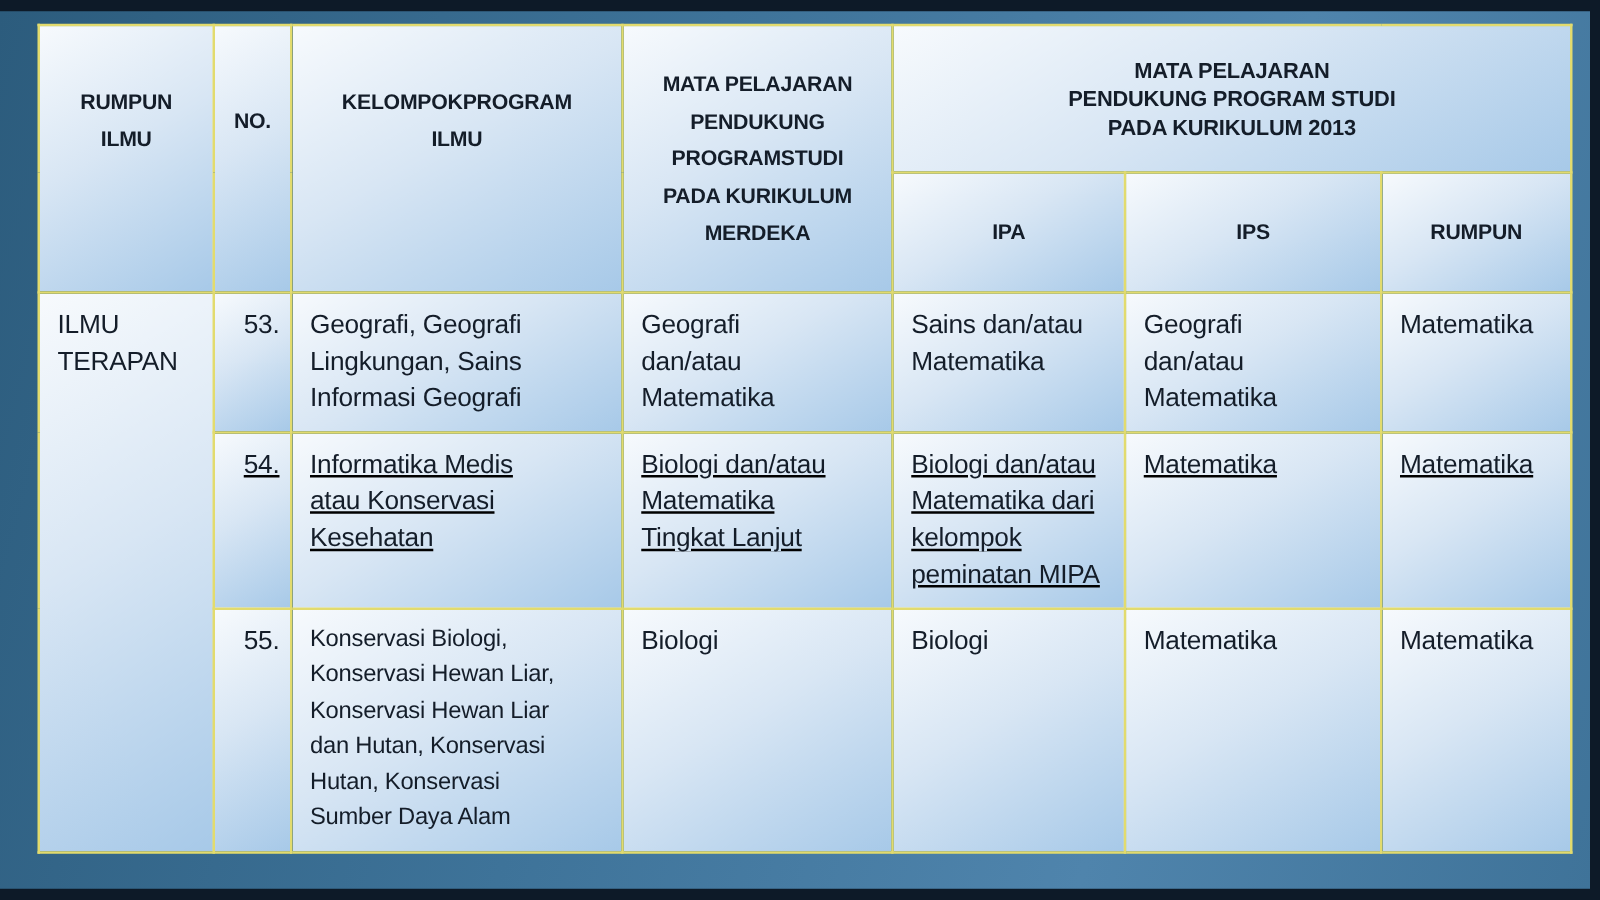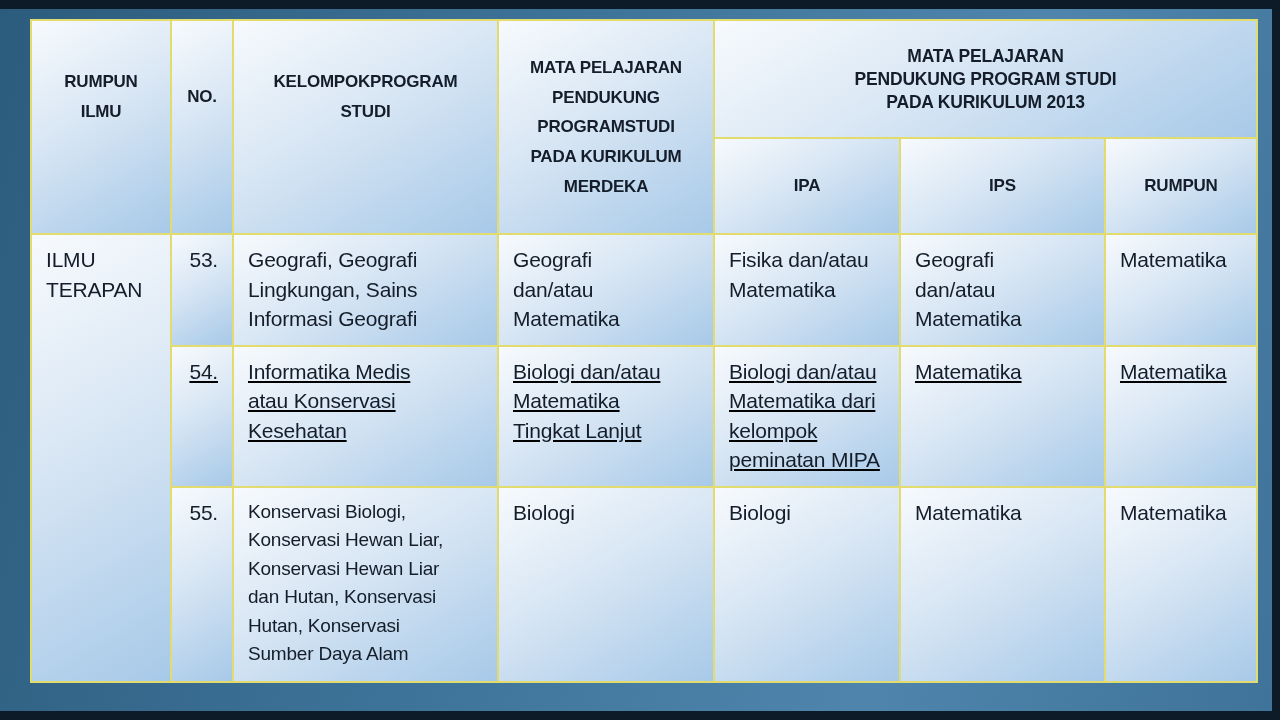--- a/index.html
+++ b/index.html
@@ -34,21 +34,21 @@
   th {
     font-weight:bold;
     text-align:center;
     vertical-align:middle;
     font-size:17px;
     line-height:1.75;
     letter-spacing:-0.2px;
   }
   th.bias-up { padding-bottom:70px; }
   th.k13-group { line-height:1.3; font-size:17.5px; }
-  td.no-cell { padding-left:2px;text-align:right; }
+  td.no-cell { padding-left:23px; }
   td.small-text { font-size:19px; line-height:1.5; }
   tr.hdr-top   { height:117px; }
   tr.hdr-sub   { height:95px; }
   tr.row-53    { height:110px; }
   tr.row-54    { height:130px;text-decoration:underline; }
   tr.row-55    { height:164px; }
 </style>
 </head>
 <body>
 
@@ -65,21 +65,21 @@
         <col style="width:205px">
       <col style="width:152px">
     </colgroup>
 
     <tbody>
         <tr class="hdr-top">
       <th rowspan="2" class="bias-up">RUMPUN
 ILMU</th>
       <th rowspan="2" class="bias-up">NO.</th>
       <th rowspan="2" class="bias-up">KELOMPOKPROGRAM
-STUDI</th>
+ILMU</th>
       <th rowspan="2">MATA PELAJARAN
 PENDUKUNG
 PROGRAMSTUDI
 PADA KURIKULUM
 MERDEKA</th>
       <th colspan="3" class="k13-group">MATA PELAJARAN
 PENDUKUNG PROGRAM STUDI
 PADA KURIKULUM 2013</th>
     </tr>
 
@@ -92,21 +92,21 @@
     <tr class="row-53">
       <td rowspan="3">ILMU
 TERAPAN</td>
       <td class="no-cell">53.</td>
       <td>Geografi, Geografi
 Lingkungan, Sains
 Informasi Geografi</td>
       <td>Geografi
 dan/atau
 Matematika</td>
-      <td>Fisika dan/atau
+      <td>Sains dan/atau
 Matematika</td>
       <td>Geografi
 dan/atau
 Matematika</td>
       <td>Matematika</td>
     </tr>
 
     <tr class="row-54">
       <td class="no-cell">54.</td>
       <td>Informatika Medis

